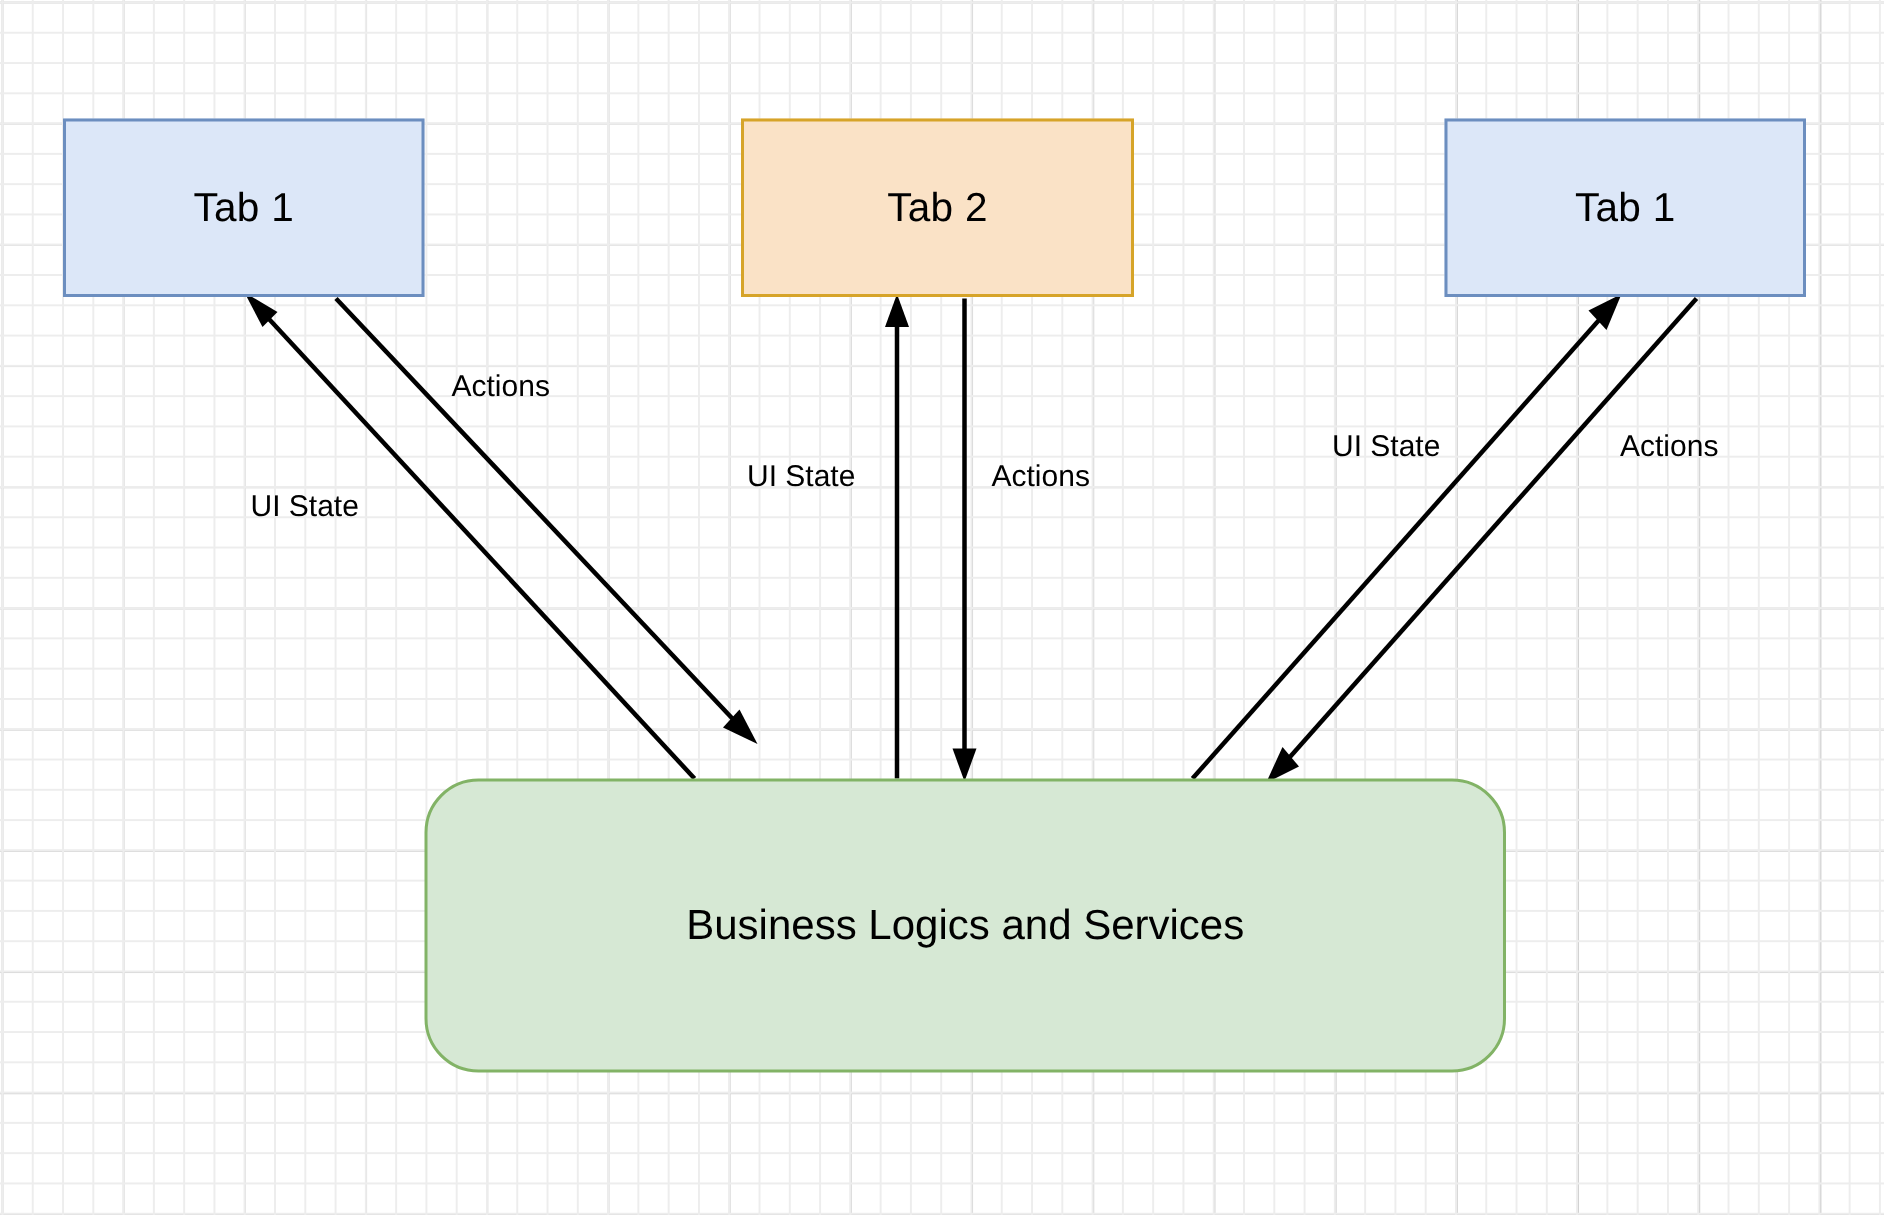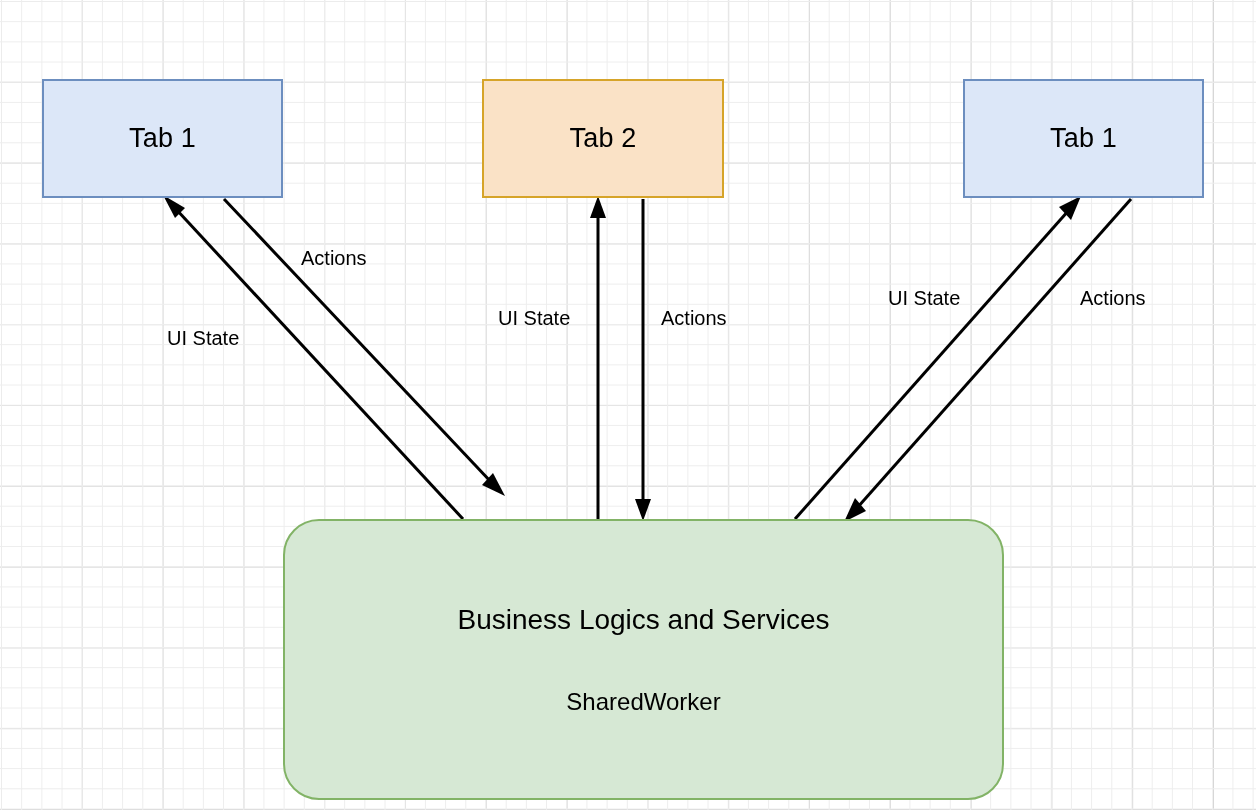--- a/index.html
+++ b/index.html
@@ -40,31 +40,31 @@
     font-size: 27px;
     line-height: 1.1;
     letter-spacing: 0.2px;
   }
   #tab1 {
     left: 42px; top: 79px; width: 241px; height: 119px;
     background: #dce7f8;
     border-color: #6c8ebf;
   }
   #tab2 {
-    left: 482px; top: 79px; width: 242px; height: 119px;
+    left: 494px; top: 79px; width: 262px; height: 119px;
     background: #fae2c6;
     border-color: #d6a429;
   }
   #tab3 {
     left: 963px; top: 79px; width: 241px; height: 119px;
     background: #dce7f8;
     border-color: #6c8ebf;
   }
   #worker {
-    left: 283px; top: 519px; width: 721px; height: 281px;
+    left: 283px; top: 519px; width: 721px; height: 196px;
     background: #d6e8d4;
     border: 2px solid #82b366;
     border-radius: 36px;
     gap: 52px;
   }
   .worker-title { font-size: 28px; }
   .worker-sub { font-size: 24px; }
 
   #edges {
     position: absolute;
@@ -139,21 +139,20 @@
   <div class="node tab-node" id="tab2">
     <span class="tab-label">Tab 2</span>
   </div>
 
   <div class="node tab-node" id="tab3">
     <span class="tab-label">Tab 1</span>
   </div>
 
   <div class="node" id="worker">
     <span class="worker-title">Business Logics and Services</span>
-    <span class="worker-sub">SharedWorker</span>
   </div>
 
   <span class="edge-label" id="lbl-t1-actions">Actions</span>
   <span class="edge-label" id="lbl-t1-uistate">UI State</span>
   <span class="edge-label" id="lbl-t2-uistate">UI State</span>
   <span class="edge-label" id="lbl-t2-actions">Actions</span>
   <span class="edge-label" id="lbl-t3-uistate">UI State</span>
   <span class="edge-label" id="lbl-t3-actions">Actions</span>
 
 </div>

